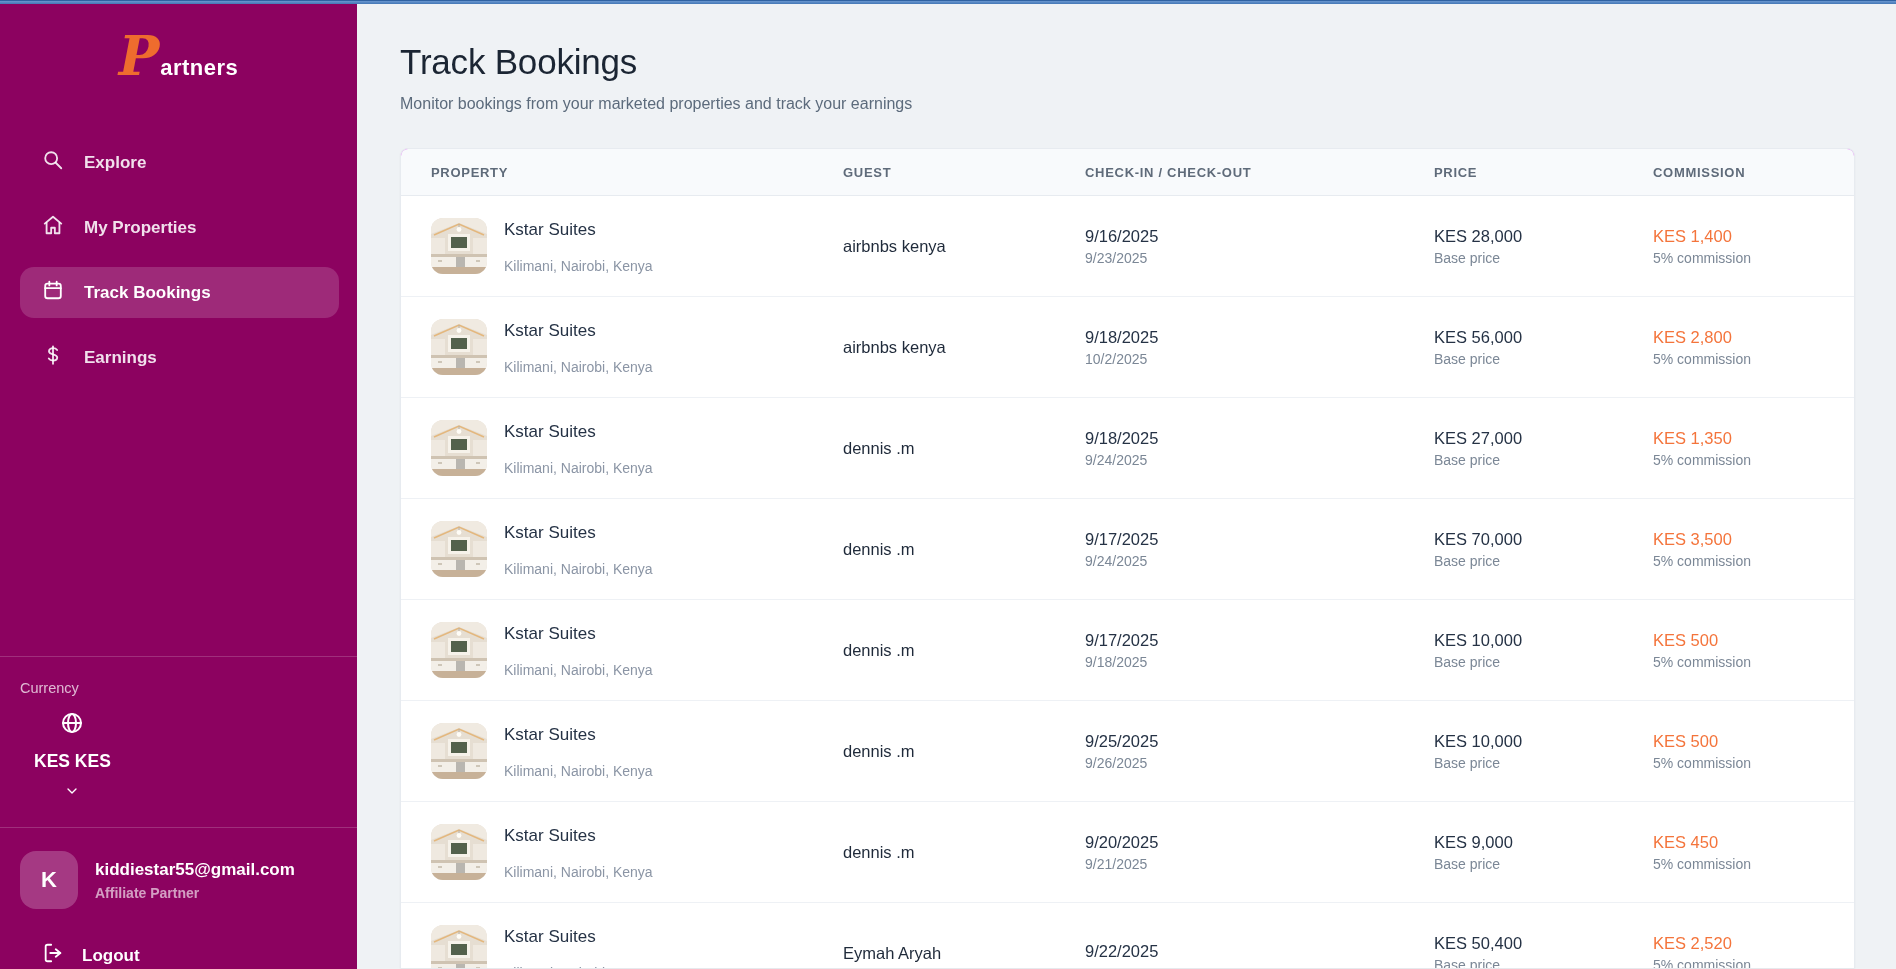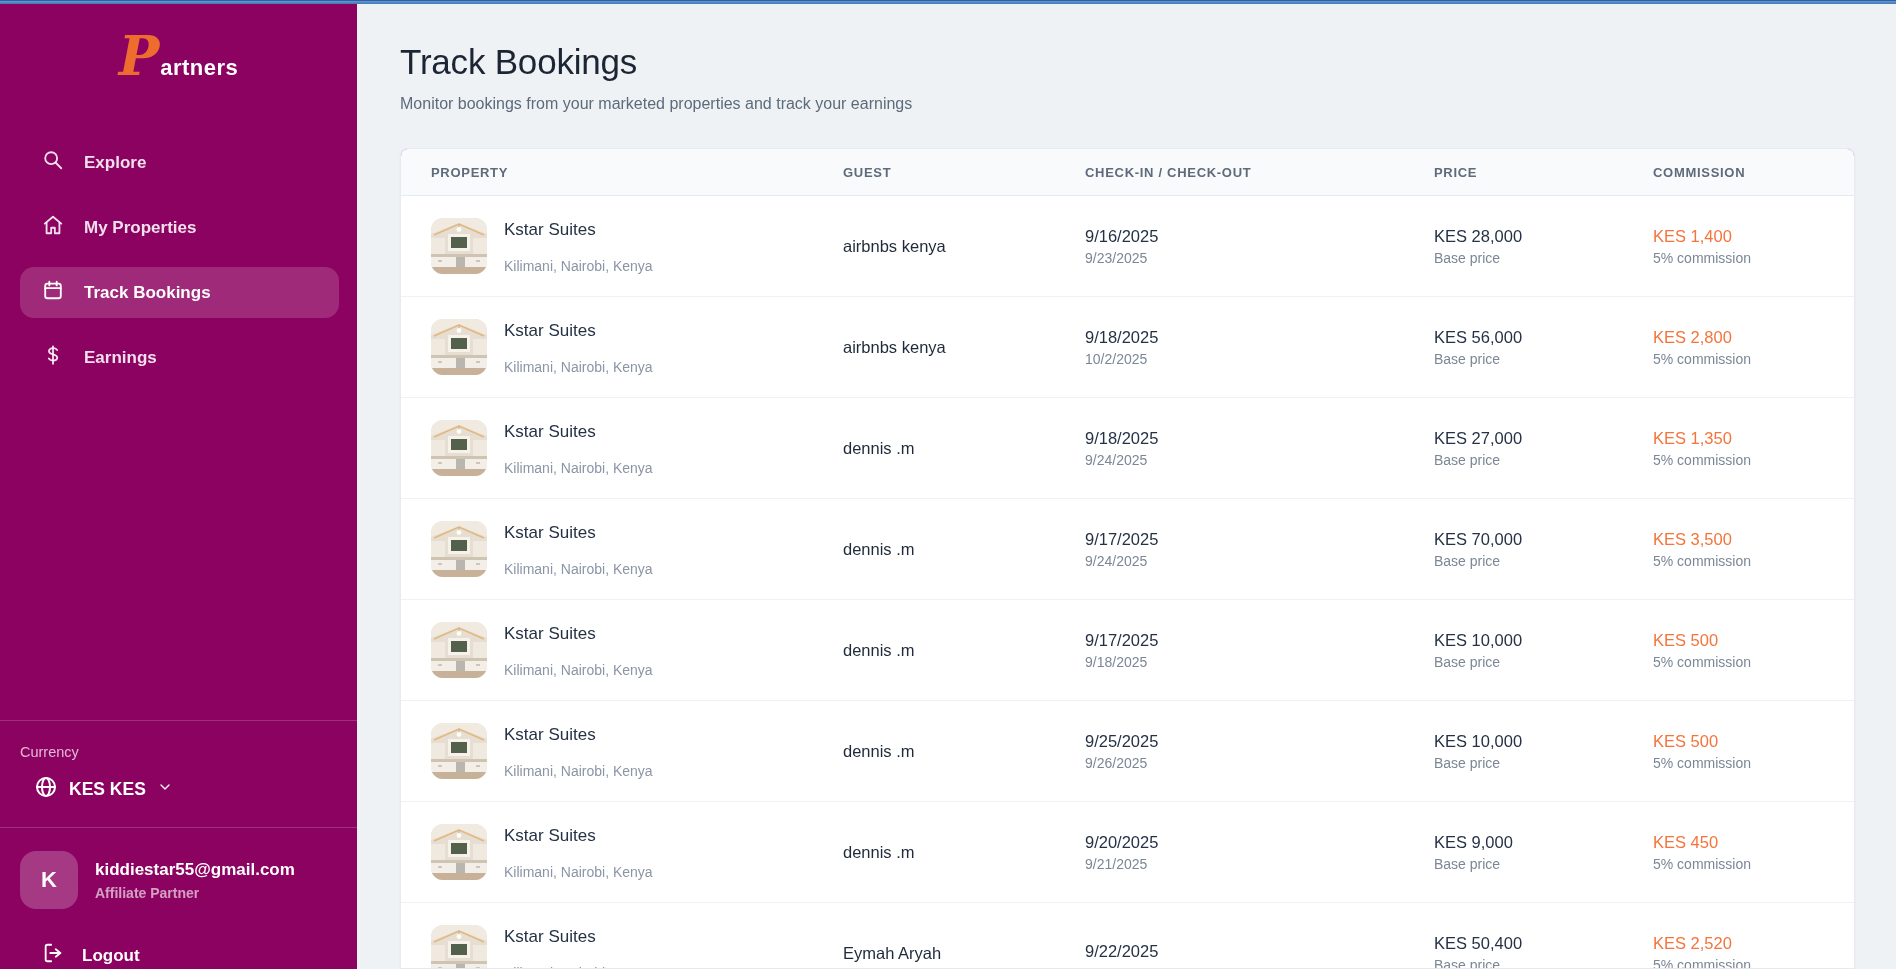--- a/index.html
+++ b/index.html
@@ -24,21 +24,21 @@
     color:rgba(255,255,255,.88); font-size:17px; font-weight:600;
     background:transparent; border:none; cursor:pointer; text-align:left; }
   .nav-item svg { flex:0 0 auto; }
   .nav-item.active { background:rgba(255,255,255,.16); color:#fff; }
 
   .sidebar-bottom { position:absolute; left:0; right:0; bottom:0; }
   .divider { height:1px; background:rgba(255,255,255,.18); }
   .currency-label { margin:23px 0 0 20px; font-size:14.5px; color:rgba(255,255,255,.72); }
   .currency-select { margin:15px 0 23px 34px; display:flex; align-items:center; gap:11px;
     background:none; border:none; color:#fff; font-family:inherit;
-    font-size:17.5px; font-weight:700; cursor:pointer; }
+    font-size:17.5px; font-weight:700; cursor:pointer;flex-direction:column; }
   .profile { margin:23px 0 0 20px; display:flex; align-items:center; gap:17px; }
   .avatar { width:58px; height:58px; border-radius:16px; background:rgba(255,255,255,.22);
     display:flex; align-items:center; justify-content:center;
     font-size:22px; font-weight:700; color:#fff; }
   .email { font-size:17px; font-weight:700; color:#fff; }
   .role { margin-top:5px; font-size:14px; color:rgba(255,255,255,.62);font-weight:bold; }
   .logout { margin:33px 0 0 42px; display:flex; align-items:center; gap:18px;
     background:none; border:none; color:#fff; font-family:inherit;
     font-size:17px; font-weight:600; cursor:pointer;text-align:center; }
 

